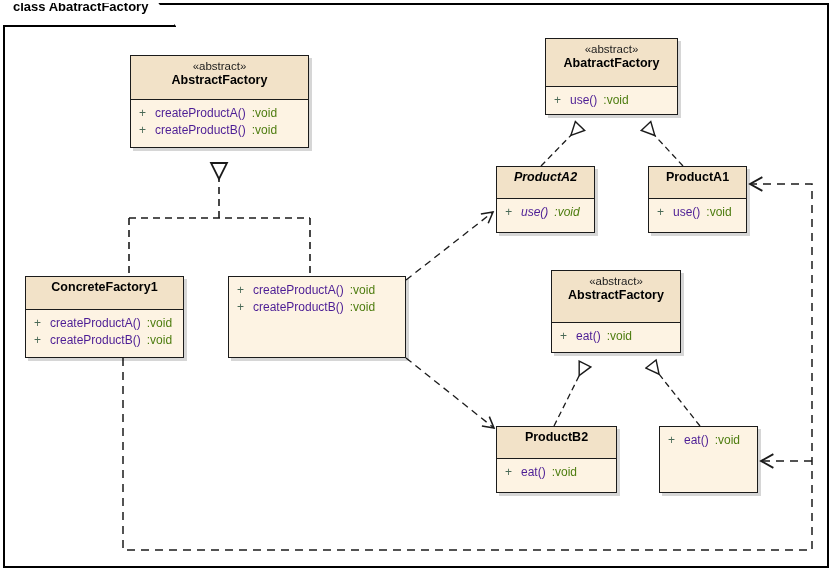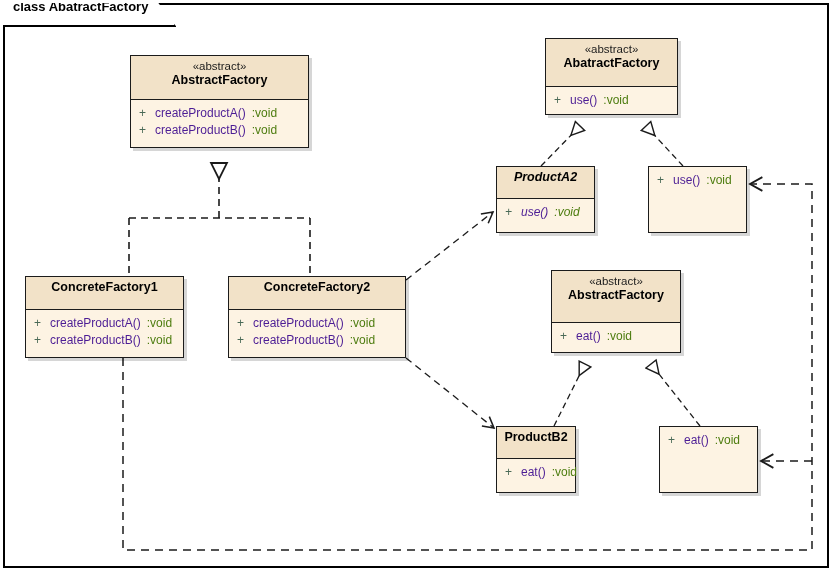--- a/index.html
+++ b/index.html
@@ -208,20 +208,23 @@
         </div>
         <div class="uml-body">
           <div class="member">
             <span class="vis">+</span>
             <span class="sig">use()</span>
             <span class="ret">:void</span>
           </div>
         </div>
       </div>
       <div class="uml-class" style="left: 648px; top: 166px; width: 99px; height: 67px;">
+        <div class="uml-head" style="height: 32px;">
+          <span class="cls-name">ProductA1</span>
+        </div>
         <div class="uml-body">
           <div class="member">
             <span class="vis">+</span>
             <span class="sig">use()</span>
             <span class="ret">:void</span>
           </div>
         </div>
       </div>
       <div class="uml-class" style="left: 25px; top: 276px; width: 159px; height: 82px;">
         <div class="uml-head" style="height: 33px;">
@@ -234,23 +237,20 @@
             <span class="ret">:void</span>
           </div>
           <div class="member">
             <span class="vis">+</span>
             <span class="sig">createProductB()</span>
             <span class="ret">:void</span>
           </div>
         </div>
       </div>
       <div class="uml-class" style="left: 228px; top: 276px; width: 178px; height: 82px;">
-        <div class="uml-head" style="height: 33px;">
-          <span class="cls-name">ConcreteFactory2</span>
-        </div>
         <div class="uml-body">
           <div class="member">
             <span class="vis">+</span>
             <span class="sig">createProductA()</span>
             <span class="ret">:void</span>
           </div>
           <div class="member">
             <span class="vis">+</span>
             <span class="sig">createProductB()</span>
             <span class="ret">:void</span>
@@ -263,21 +263,21 @@
           <span class="cls-name">AbstractFactory</span>
         </div>
         <div class="uml-body">
           <div class="member">
             <span class="vis">+</span>
             <span class="sig">eat()</span>
             <span class="ret">:void</span>
           </div>
         </div>
       </div>
-      <div class="uml-class" style="left: 496px; top: 426px; width: 80px; height: 67px;">
+      <div class="uml-class" style="left: 496px; top: 426px; width: 121px; height: 67px;">
         <div class="uml-head" style="height: 32px;">
           <span class="cls-name">ProductB2</span>
         </div>
         <div class="uml-body">
           <div class="member">
             <span class="vis">+</span>
             <span class="sig">eat()</span>
             <span class="ret">:void</span>
           </div>
         </div>

